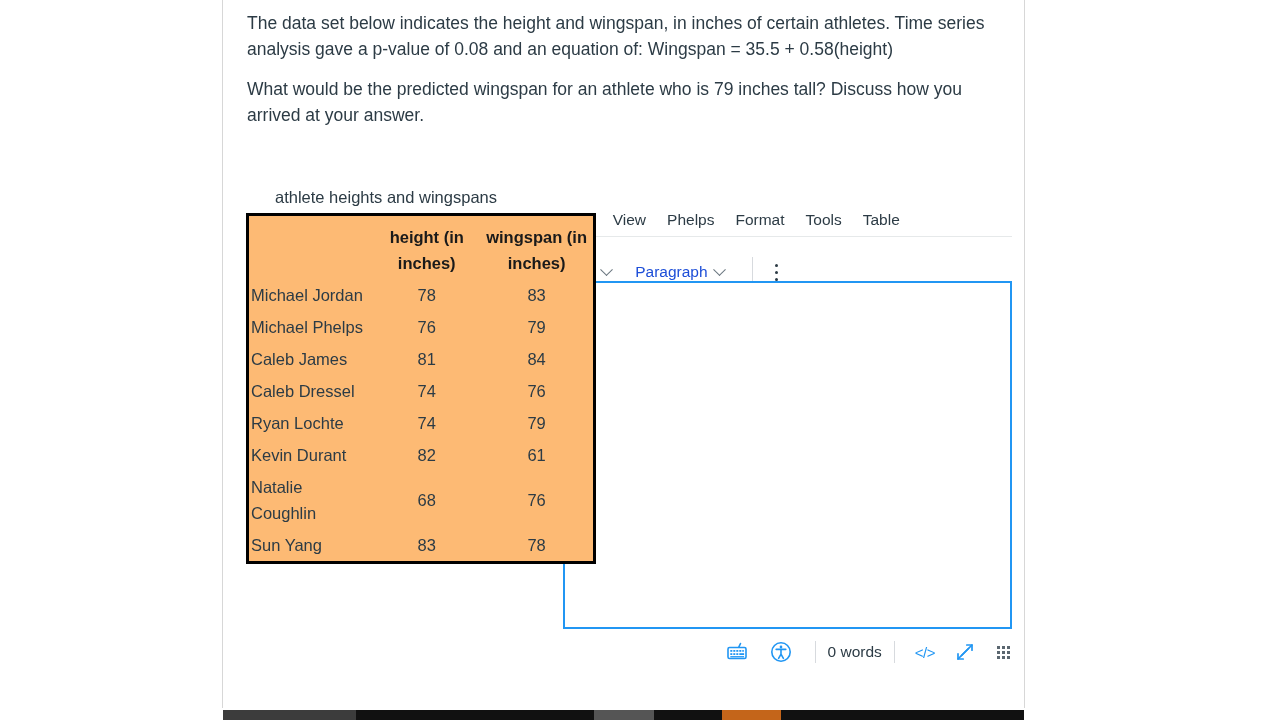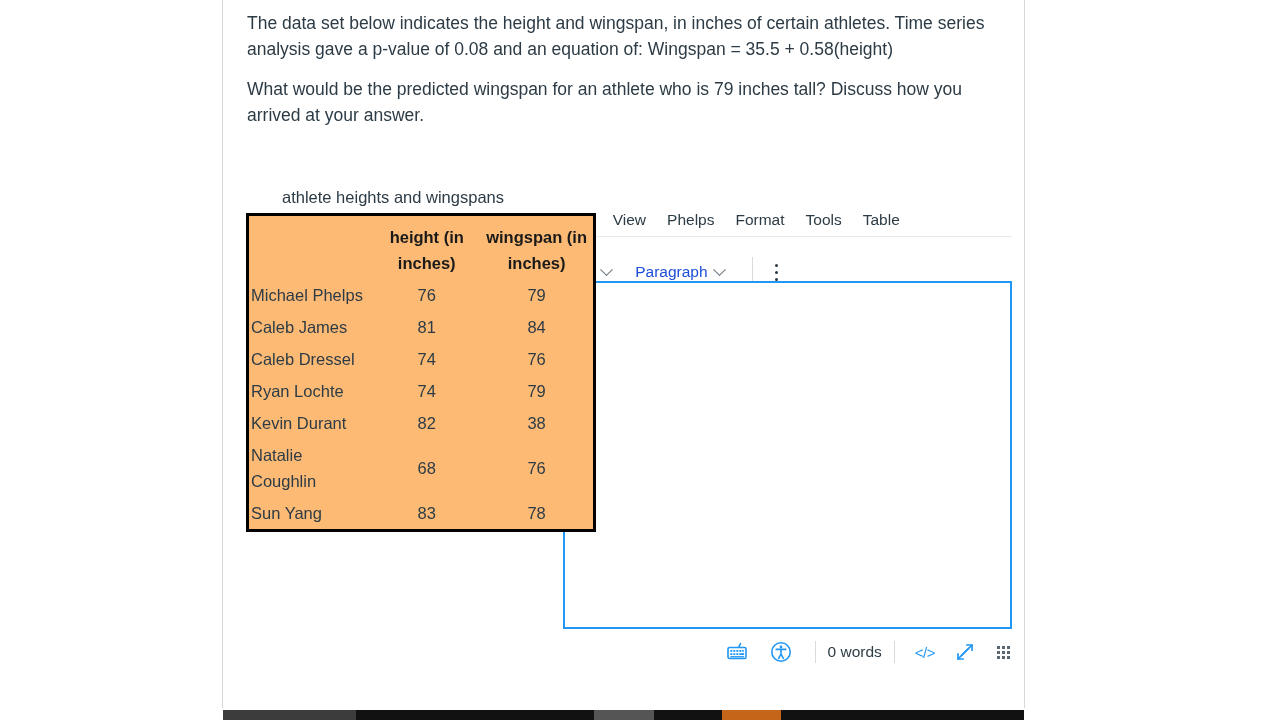--- a/index.html
+++ b/index.html
@@ -50,21 +50,21 @@
     color: #2c3b45;
     font-size: 17.5px;
     line-height: 26px;
   }
   .prompt p { margin: 0 0 14px 0; }
   .prompt p:last-child { margin-bottom: 0; }
 
   
   .table-caption {
     position: absolute;
-    left: 59px;
+    left: 52px;
     top: 188px;
     font-size: 16.5px;
     color: #2c3b45;
     white-space: nowrap;
   }
 
   
   .data-table-wrap {
     position: absolute;
     left: 23px;
@@ -257,20 +257,25 @@
       <table class="data-table">
         <thead>
           <tr>
             <th class="col-name"></th>
             <th class="col-h">height (in inches)</th>
             <th class="col-w">wingspan (in inches)</th>
           </tr>
         </thead>
         <tbody>
           <tr>
+            <td class="name">Michael Jordan</td>
+            <td class="num">78</td>
+            <td class="num">83</td>
+          </tr>
+          <tr>
             <td class="name">Michael Phelps</td>
             <td class="num">76</td>
             <td class="num">79</td>
           </tr>
           <tr>
             <td class="name">Caleb James</td>
             <td class="num">81</td>
             <td class="num">84</td>
           </tr>
           <tr>
@@ -279,21 +284,21 @@
             <td class="num">76</td>
           </tr>
           <tr>
             <td class="name">Ryan Lochte</td>
             <td class="num">74</td>
             <td class="num">79</td>
           </tr>
           <tr>
             <td class="name">Kevin Durant</td>
             <td class="num">82</td>
-            <td class="num">38</td>
+            <td class="num">61</td>
           </tr>
           <tr>
             <td class="name">Natalie Coughlin</td>
             <td class="num">68</td>
             <td class="num">76</td>
           </tr>
           <tr>
             <td class="name">Sun Yang</td>
             <td class="num">83</td>
             <td class="num">78</td>

